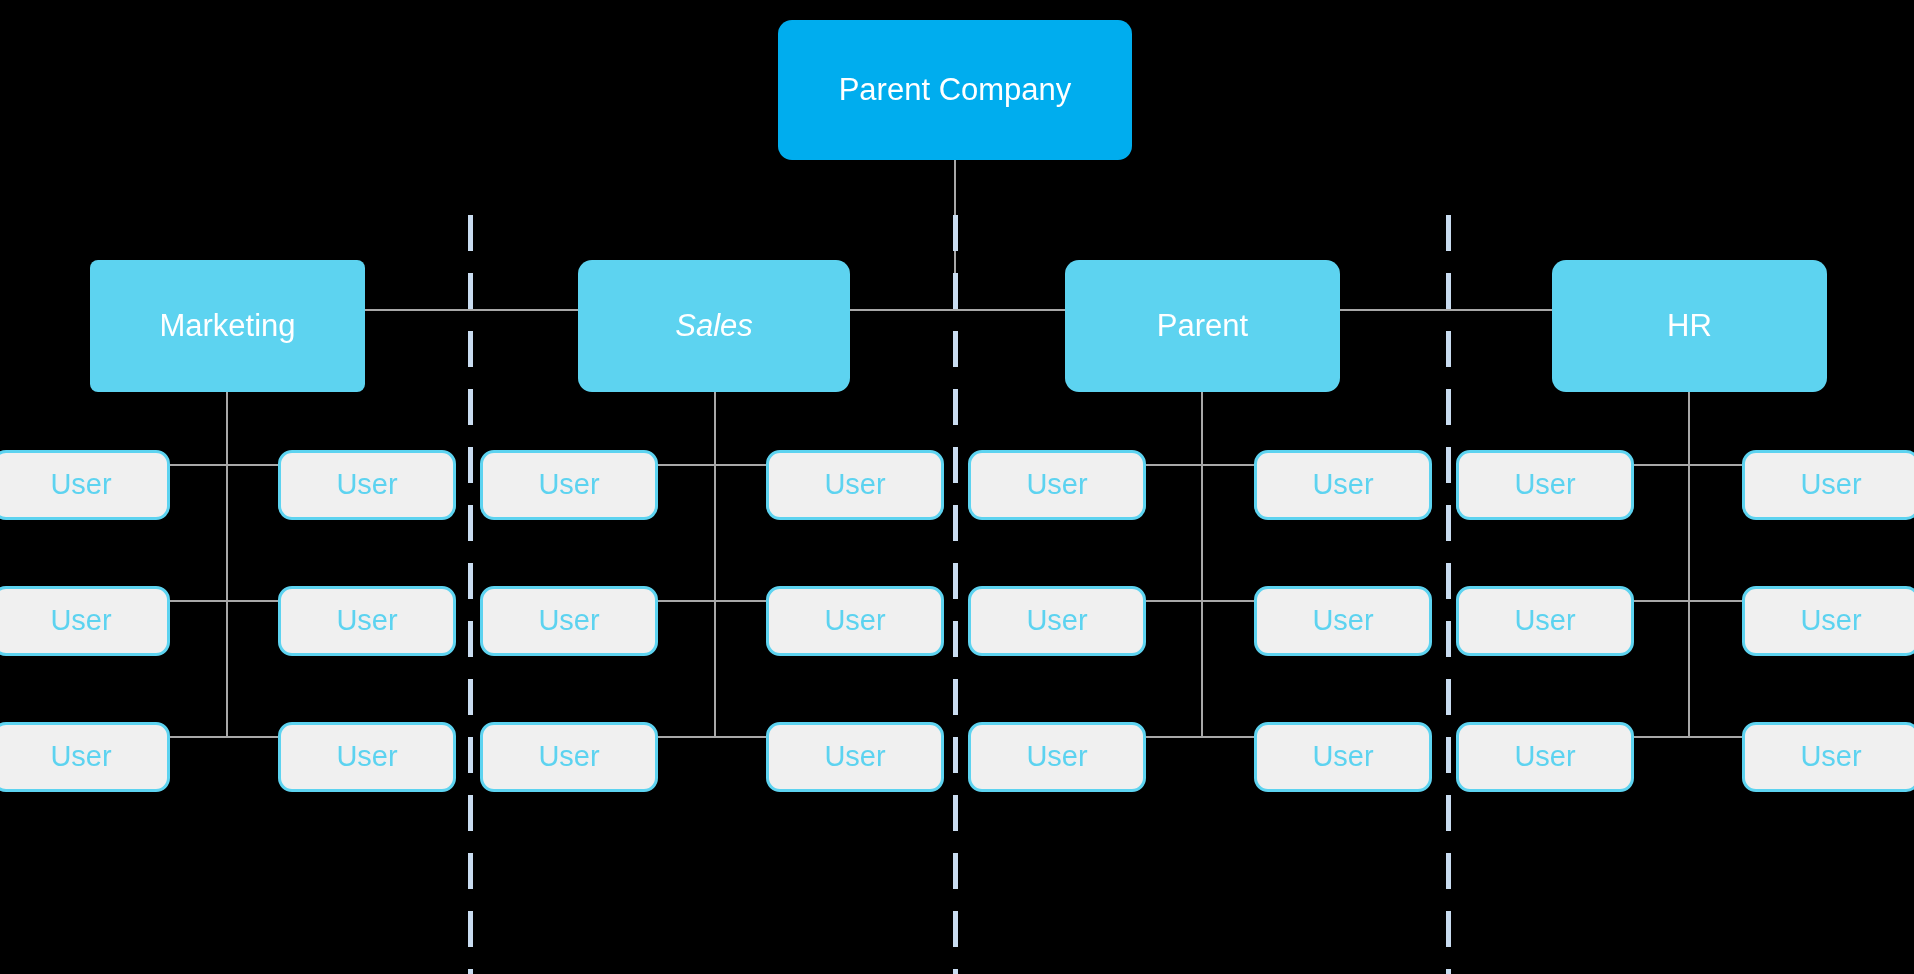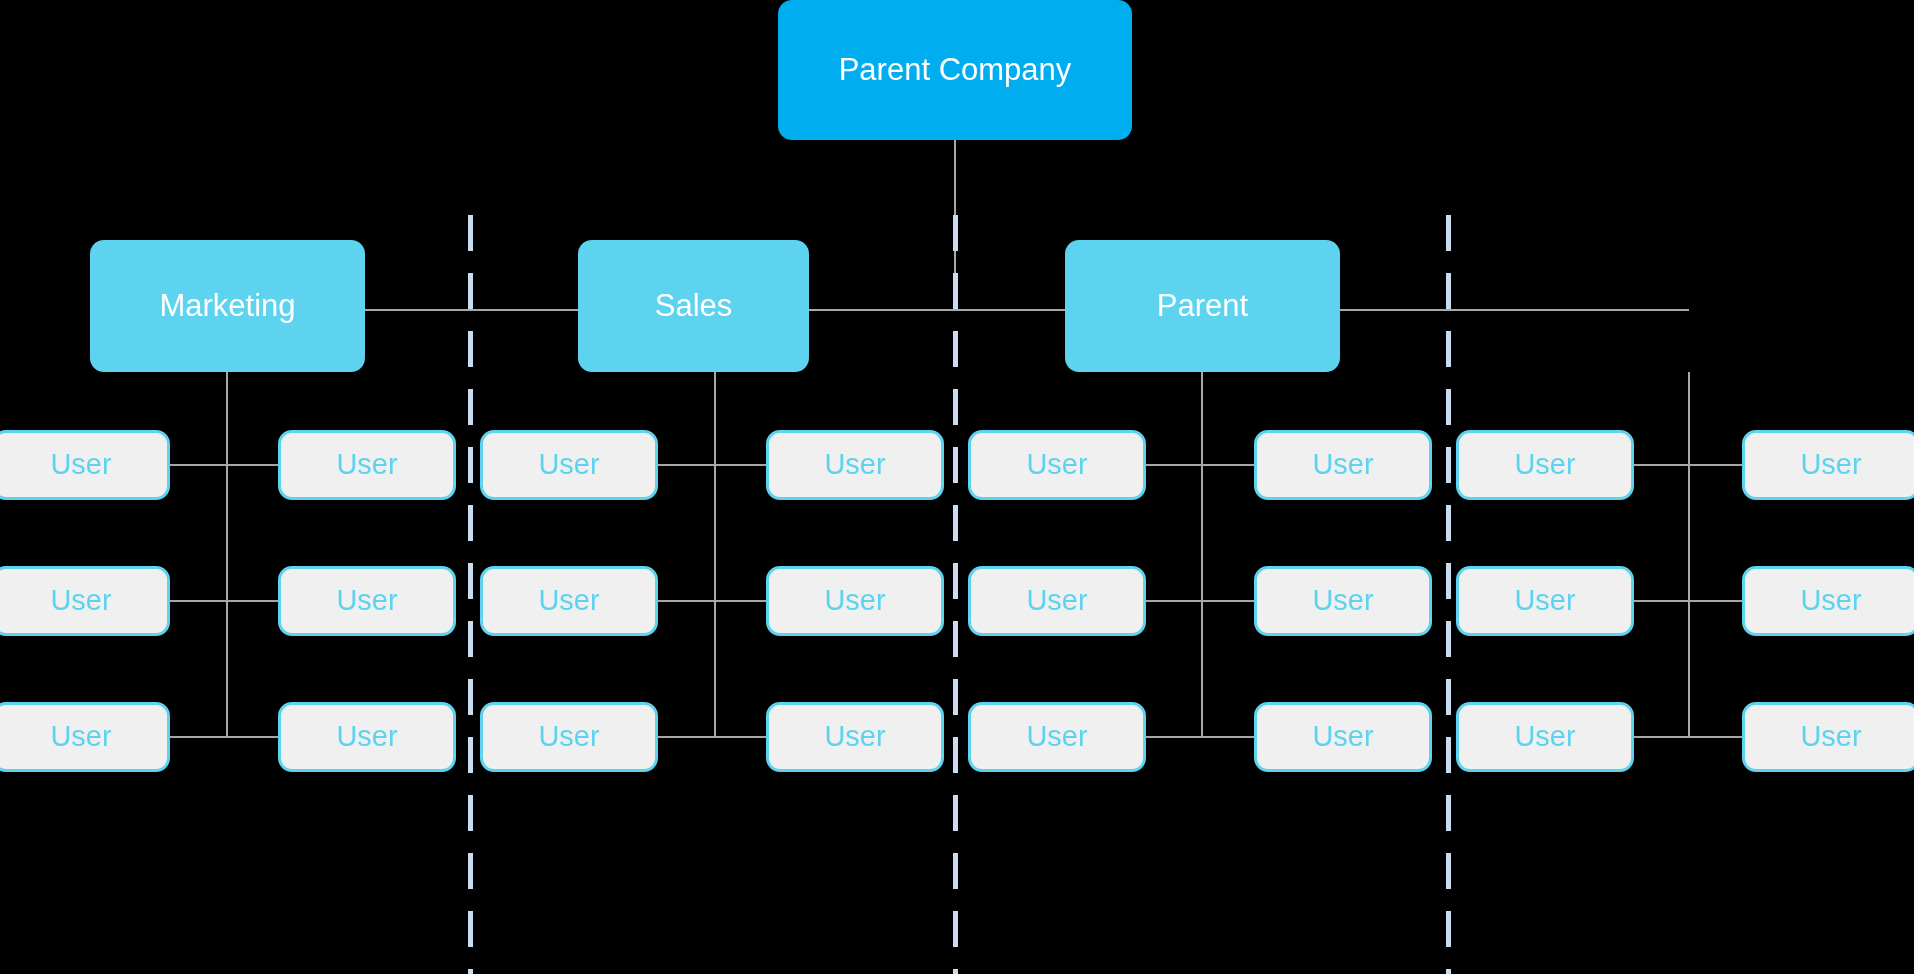--- a/index.html
+++ b/index.html
@@ -21,20 +21,21 @@
   
   .node {
     position: absolute;
     box-sizing: border-box;
     display: flex;
     align-items: center;
     justify-content: center;
     text-align: center;
     line-height: 1.1;
     white-space: nowrap;
+    margin-top: 20px;
   }
 
   .node-root {
     border-radius: 14px;
     font-size: 31px;
     color: #ffffff;
   }
 
   .node-dept {
     border-radius: 14px;
@@ -69,21 +70,21 @@
 <div id="canvas">
     <div class="edge edge-v" style="left: 954px; top: 140px; height: 170px; background: rgb(168, 168, 168);"></div>
     <div class="edge edge-h" style="left: 227px; top: 309px; width: 1462px; background: rgb(168, 168, 168);"></div>
     <div class="node node-root" style="left: 778px; top: 0px; width: 354px; height: 140px; background: rgb(0, 173, 238); color: rgb(255, 255, 255);">
       <span>Parent Company</span>
     </div>
     <div class="edge edge-v" style="left: 226px; top: 372px; height: 365px; background: rgb(168, 168, 168);"></div>
     <div class="edge edge-h" style="left: 170px; top: 464px; width: 108px; background: rgb(168, 168, 168);"></div>
     <div class="edge edge-h" style="left: 170px; top: 600px; width: 108px; background: rgb(168, 168, 168);"></div>
     <div class="edge edge-h" style="left: 170px; top: 736px; width: 108px; background: rgb(168, 168, 168);"></div>
-    <div class="node node-dept" style="left: 90px; top: 240px; width: 275px; height: 132px; background: rgb(93, 211, 240); color: rgb(255, 255, 255);">
+    <div class="node node-dept" style="left: 90px; top: 240px; width: 275px; height: 132px; background: rgb(93, 211, 240); color: rgb(255, 255, 255); border-radius: 8px;">
       <span>Marketing</span>
     </div>
     <div class="node node-user" style="left: -8px; top: 430px; width: 178px; height: 70px; background: rgb(240, 240, 240); border-color: rgb(93, 211, 240); color: rgb(93, 211, 240);">
       <span>User</span>
     </div>
     <div class="node node-user" style="left: 278px; top: 430px; width: 178px; height: 70px; background: rgb(240, 240, 240); border-color: rgb(93, 211, 240); color: rgb(93, 211, 240);">
       <span>User</span>
     </div>
     <div class="node node-user" style="left: -8px; top: 566px; width: 178px; height: 70px; background: rgb(240, 240, 240); border-color: rgb(93, 211, 240); color: rgb(93, 211, 240);">
       <span>User</span>
@@ -94,21 +95,21 @@
     <div class="node node-user" style="left: -8px; top: 702px; width: 178px; height: 70px; background: rgb(240, 240, 240); border-color: rgb(93, 211, 240); color: rgb(93, 211, 240);">
       <span>User</span>
     </div>
     <div class="node node-user" style="left: 278px; top: 702px; width: 178px; height: 70px; background: rgb(240, 240, 240); border-color: rgb(93, 211, 240); color: rgb(93, 211, 240);">
       <span>User</span>
     </div>
     <div class="edge edge-v" style="left: 714px; top: 372px; height: 365px; background: rgb(168, 168, 168);"></div>
     <div class="edge edge-h" style="left: 658px; top: 464px; width: 108px; background: rgb(168, 168, 168);"></div>
     <div class="edge edge-h" style="left: 658px; top: 600px; width: 108px; background: rgb(168, 168, 168);"></div>
     <div class="edge edge-h" style="left: 658px; top: 736px; width: 108px; background: rgb(168, 168, 168);"></div>
-    <div class="node node-dept" style="left: 578px; top: 240px; width: 231px; height: 132px; background: rgb(93, 211, 240); color: rgb(255, 255, 255);">
+    <div class="node node-dept" style="left: 578px; top: 240px; width: 272px; height: 132px; background: rgb(93, 211, 240); color: rgb(255, 255, 255); font-style: italic;">
       <span>Sales</span>
     </div>
     <div class="node node-user" style="left: 480px; top: 430px; width: 178px; height: 70px; background: rgb(240, 240, 240); border-color: rgb(93, 211, 240); color: rgb(93, 211, 240);">
       <span>User</span>
     </div>
     <div class="node node-user" style="left: 766px; top: 430px; width: 178px; height: 70px; background: rgb(240, 240, 240); border-color: rgb(93, 211, 240); color: rgb(93, 211, 240);">
       <span>User</span>
     </div>
     <div class="node node-user" style="left: 480px; top: 566px; width: 178px; height: 70px; background: rgb(240, 240, 240); border-color: rgb(93, 211, 240); color: rgb(93, 211, 240);">
       <span>User</span>
@@ -144,20 +145,23 @@
     <div class="node node-user" style="left: 968px; top: 702px; width: 178px; height: 70px; background: rgb(240, 240, 240); border-color: rgb(93, 211, 240); color: rgb(93, 211, 240);">
       <span>User</span>
     </div>
     <div class="node node-user" style="left: 1254px; top: 702px; width: 178px; height: 70px; background: rgb(240, 240, 240); border-color: rgb(93, 211, 240); color: rgb(93, 211, 240);">
       <span>User</span>
     </div>
     <div class="edge edge-v" style="left: 1688px; top: 372px; height: 365px; background: rgb(168, 168, 168);"></div>
     <div class="edge edge-h" style="left: 1634px; top: 464px; width: 108px; background: rgb(168, 168, 168);"></div>
     <div class="edge edge-h" style="left: 1634px; top: 600px; width: 108px; background: rgb(168, 168, 168);"></div>
     <div class="edge edge-h" style="left: 1634px; top: 736px; width: 108px; background: rgb(168, 168, 168);"></div>
+    <div class="node node-dept" style="left: 1552px; top: 240px; width: 275px; height: 132px; background: rgb(93, 211, 240); color: rgb(255, 255, 255);">
+      <span>HR</span>
+    </div>
     <div class="node node-user" style="left: 1456px; top: 430px; width: 178px; height: 70px; background: rgb(240, 240, 240); border-color: rgb(93, 211, 240); color: rgb(93, 211, 240);">
       <span>User</span>
     </div>
     <div class="node node-user" style="left: 1742px; top: 430px; width: 178px; height: 70px; background: rgb(240, 240, 240); border-color: rgb(93, 211, 240); color: rgb(93, 211, 240);">
       <span>User</span>
     </div>
     <div class="node node-user" style="left: 1456px; top: 566px; width: 178px; height: 70px; background: rgb(240, 240, 240); border-color: rgb(93, 211, 240); color: rgb(93, 211, 240);">
       <span>User</span>
     </div>
     <div class="node node-user" style="left: 1742px; top: 566px; width: 178px; height: 70px; background: rgb(240, 240, 240); border-color: rgb(93, 211, 240); color: rgb(93, 211, 240);">

